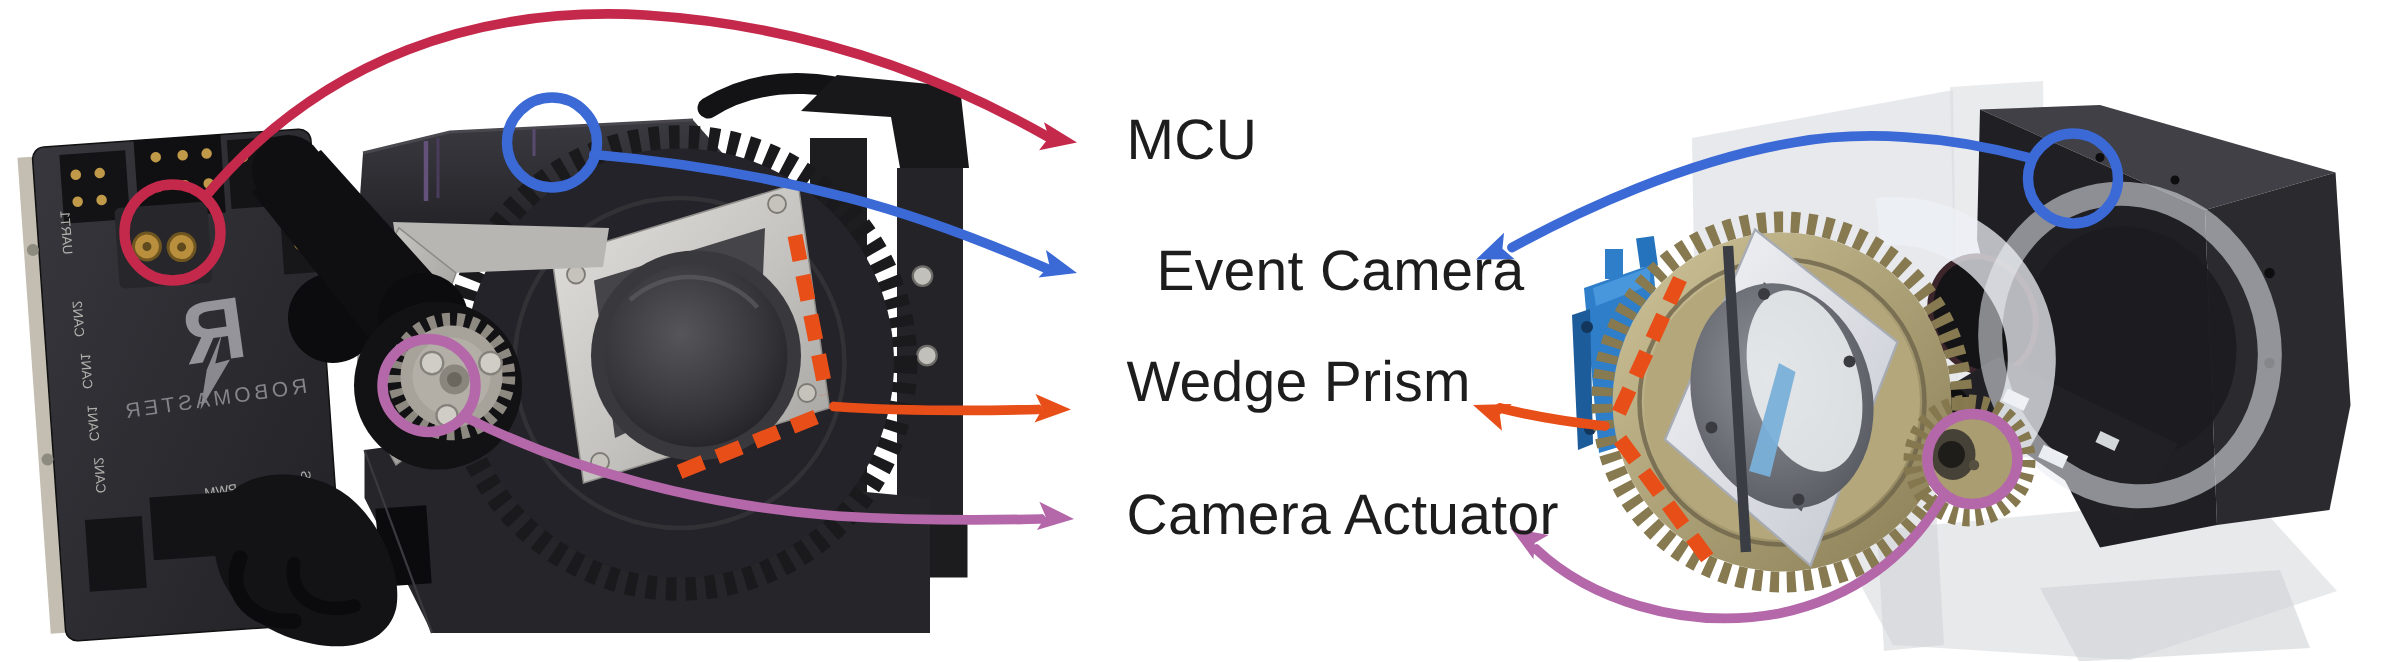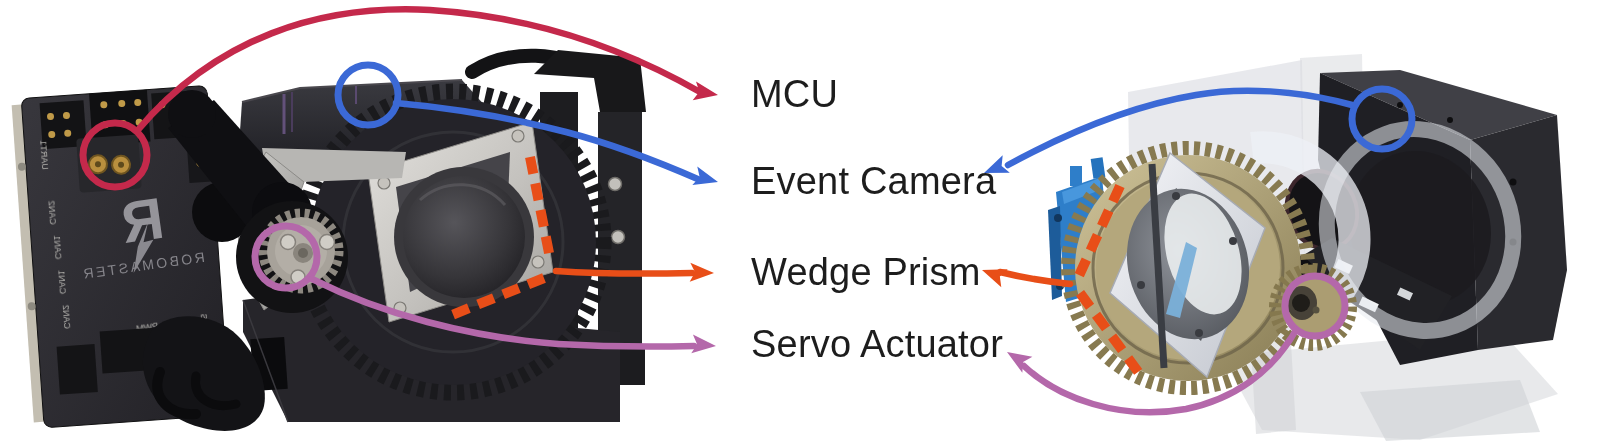--- a/index.html
+++ b/index.html
@@ -274,16 +274,16 @@
     <path d="M312,279 C382,314 468,337 558,344 C610,347 655,347 694,346" stroke-width="6.5" stroke="#b468aa"></path>
     <path d="M0,0 L-24,-9.5 L-19,0 L-24,9.5 Z" transform="translate(716,346) rotate(5)" stroke="none" fill="#b468aa"></path>
 
     <circle cx="1315" cy="306" r="30" stroke-width="7" stroke="#b468aa"></circle>
     <path d="M1296,330 C1272,372 1234,399 1186,409 C1120,421 1058,398 1024,366" stroke-width="6.5" stroke="#b468aa"></path>
     <path d="M0,0 L-24,-9.5 L-19,0 L-24,9.5 Z" transform="translate(1007,352) rotate(212)" stroke="none" fill="#b468aa"></path>
   </g>
 </svg>
 
 <div class="callout-label" style="left:751px;top:95px;">MCU</div>
-<div class="callout-label" style="left:751px;top:182px;">Event Camera</div>
-<div class="callout-label" style="left:751px;top:273px;">Wedge Prism</div>
-<div class="callout-label" style="left:751px;top:345px;">Servo Actuator</div>
+<div class="callout-label" style="left:771px;top:182px;">Event Camera</div>
+<div class="callout-label" style="left:751px;top:256px;">Wedge Prism</div>
+<div class="callout-label" style="left:751px;top:345px;">Camera Actuator</div>
 </div>
 
 </body></html>

